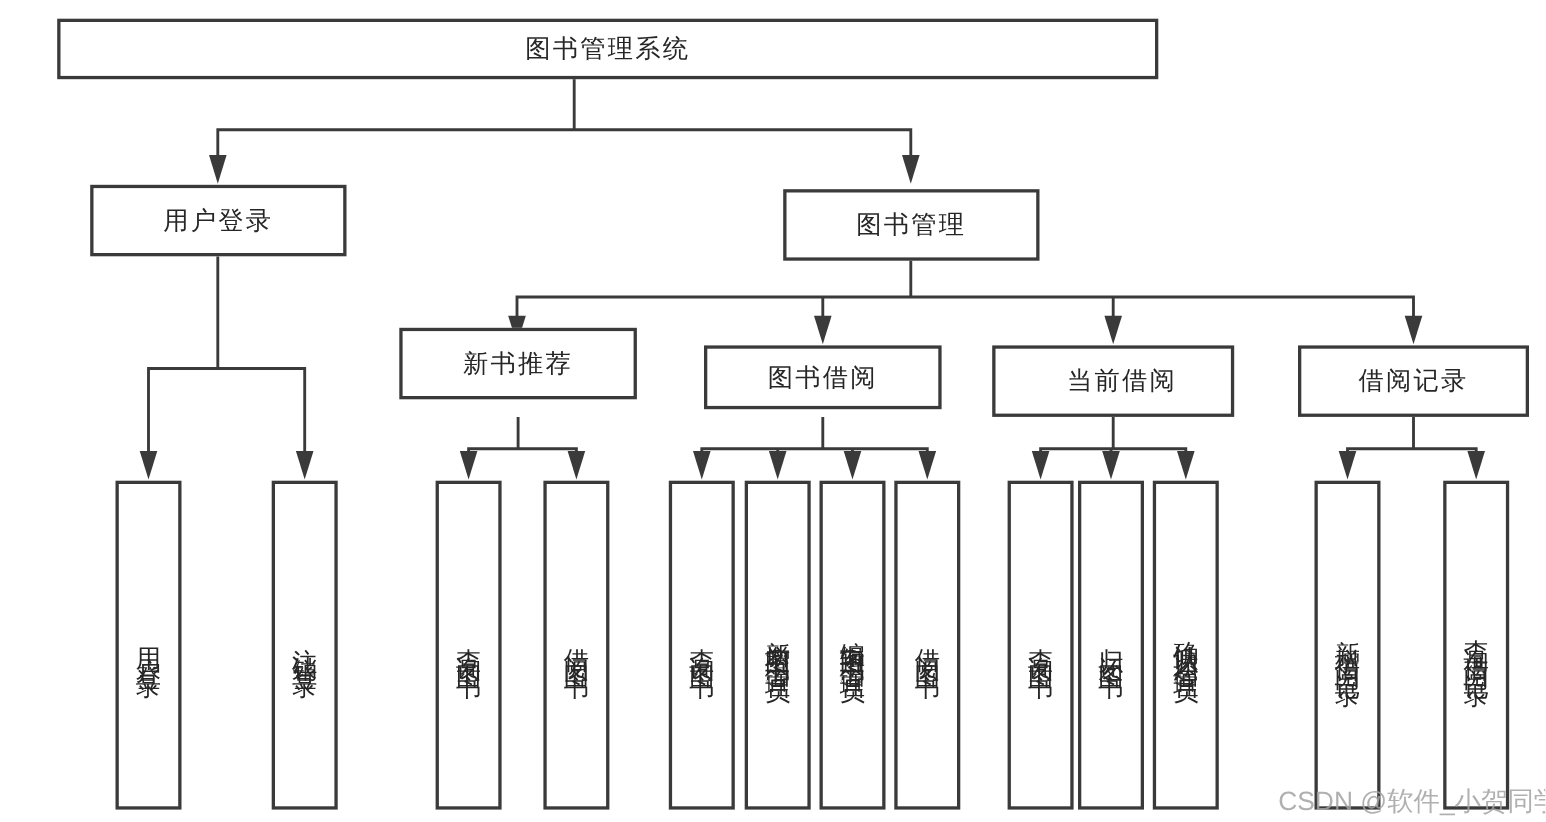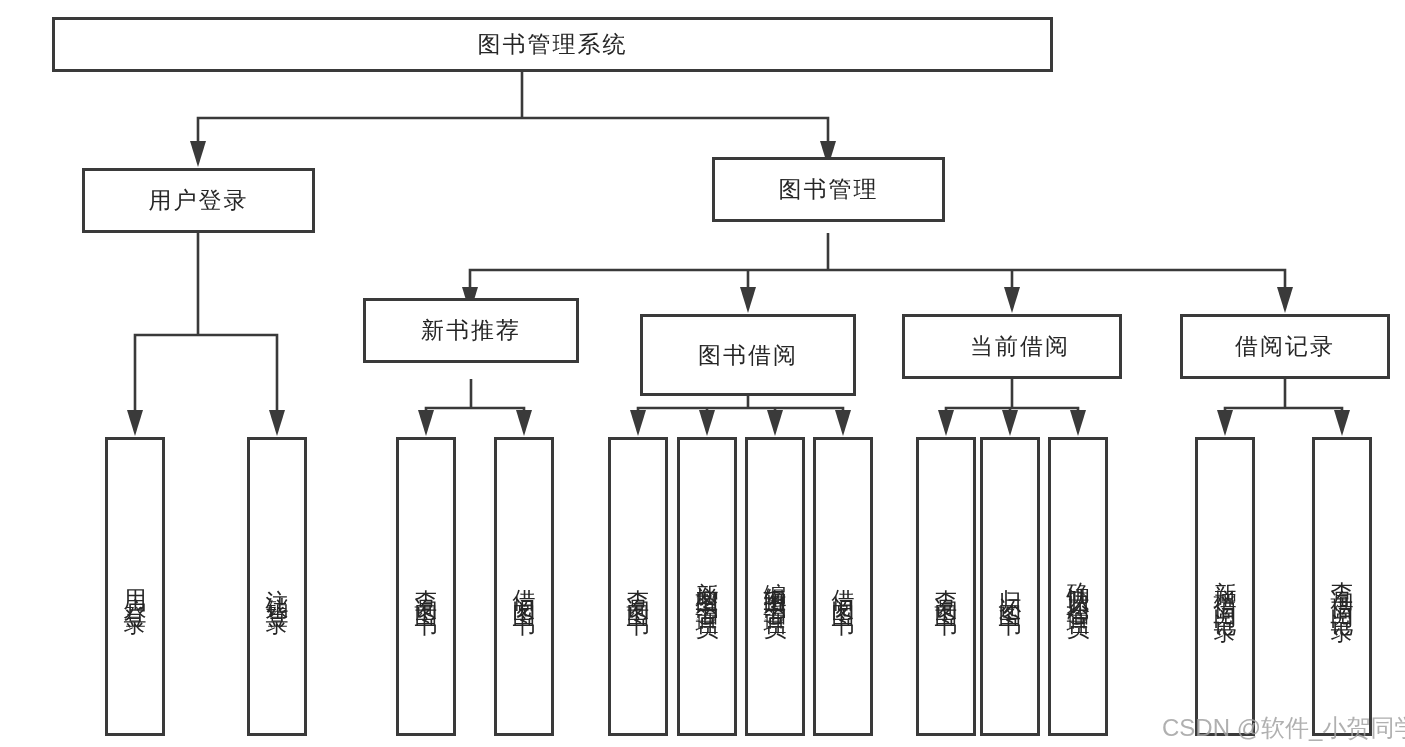--- a/index.html
+++ b/index.html
@@ -86,28 +86,28 @@
     <polygon points="1334,410 1350,410 1342,436"></polygon>
   </svg>
 
   <div class="node" style="left:22px;top:17px;width:1001px;height:55px;margin-left:30px;">
     <span class="lbl">图书管理系统</span>
   </div>
 
   <div class="node" style="left:82px;top:168px;width:233px;height:65px;">
     <span class="lbl">用户登录</span>
   </div>
-  <div class="node" style="left:712px;top:157px;width:233px;height:65px;">
+  <div class="node" style="left:712px;top:172px;width:233px;height:65px;">
     <span class="lbl">图书管理</span>
   </div>
 
   <div class="node" style="left:363px;top:298px;width:216px;height:65px;">
     <span class="lbl">新书推荐</span>
   </div>
-  <div class="node" style="left:640px;top:314px;width:216px;height:82px;">
+  <div class="node" style="left:640px;top:314px;width:216px;height:58px;">
     <span class="lbl">图书借阅</span>
   </div>
   <div class="node" style="left:902px;top:314px;width:220px;height:65px;padding-left:16px;">
     <span class="lbl">当前借阅</span>
   </div>
   <div class="node" style="left:1180px;top:314px;width:210px;height:65px;">
     <span class="lbl">借阅记录</span>
   </div>
 
   <div class="leaf" style="left:105px;">

